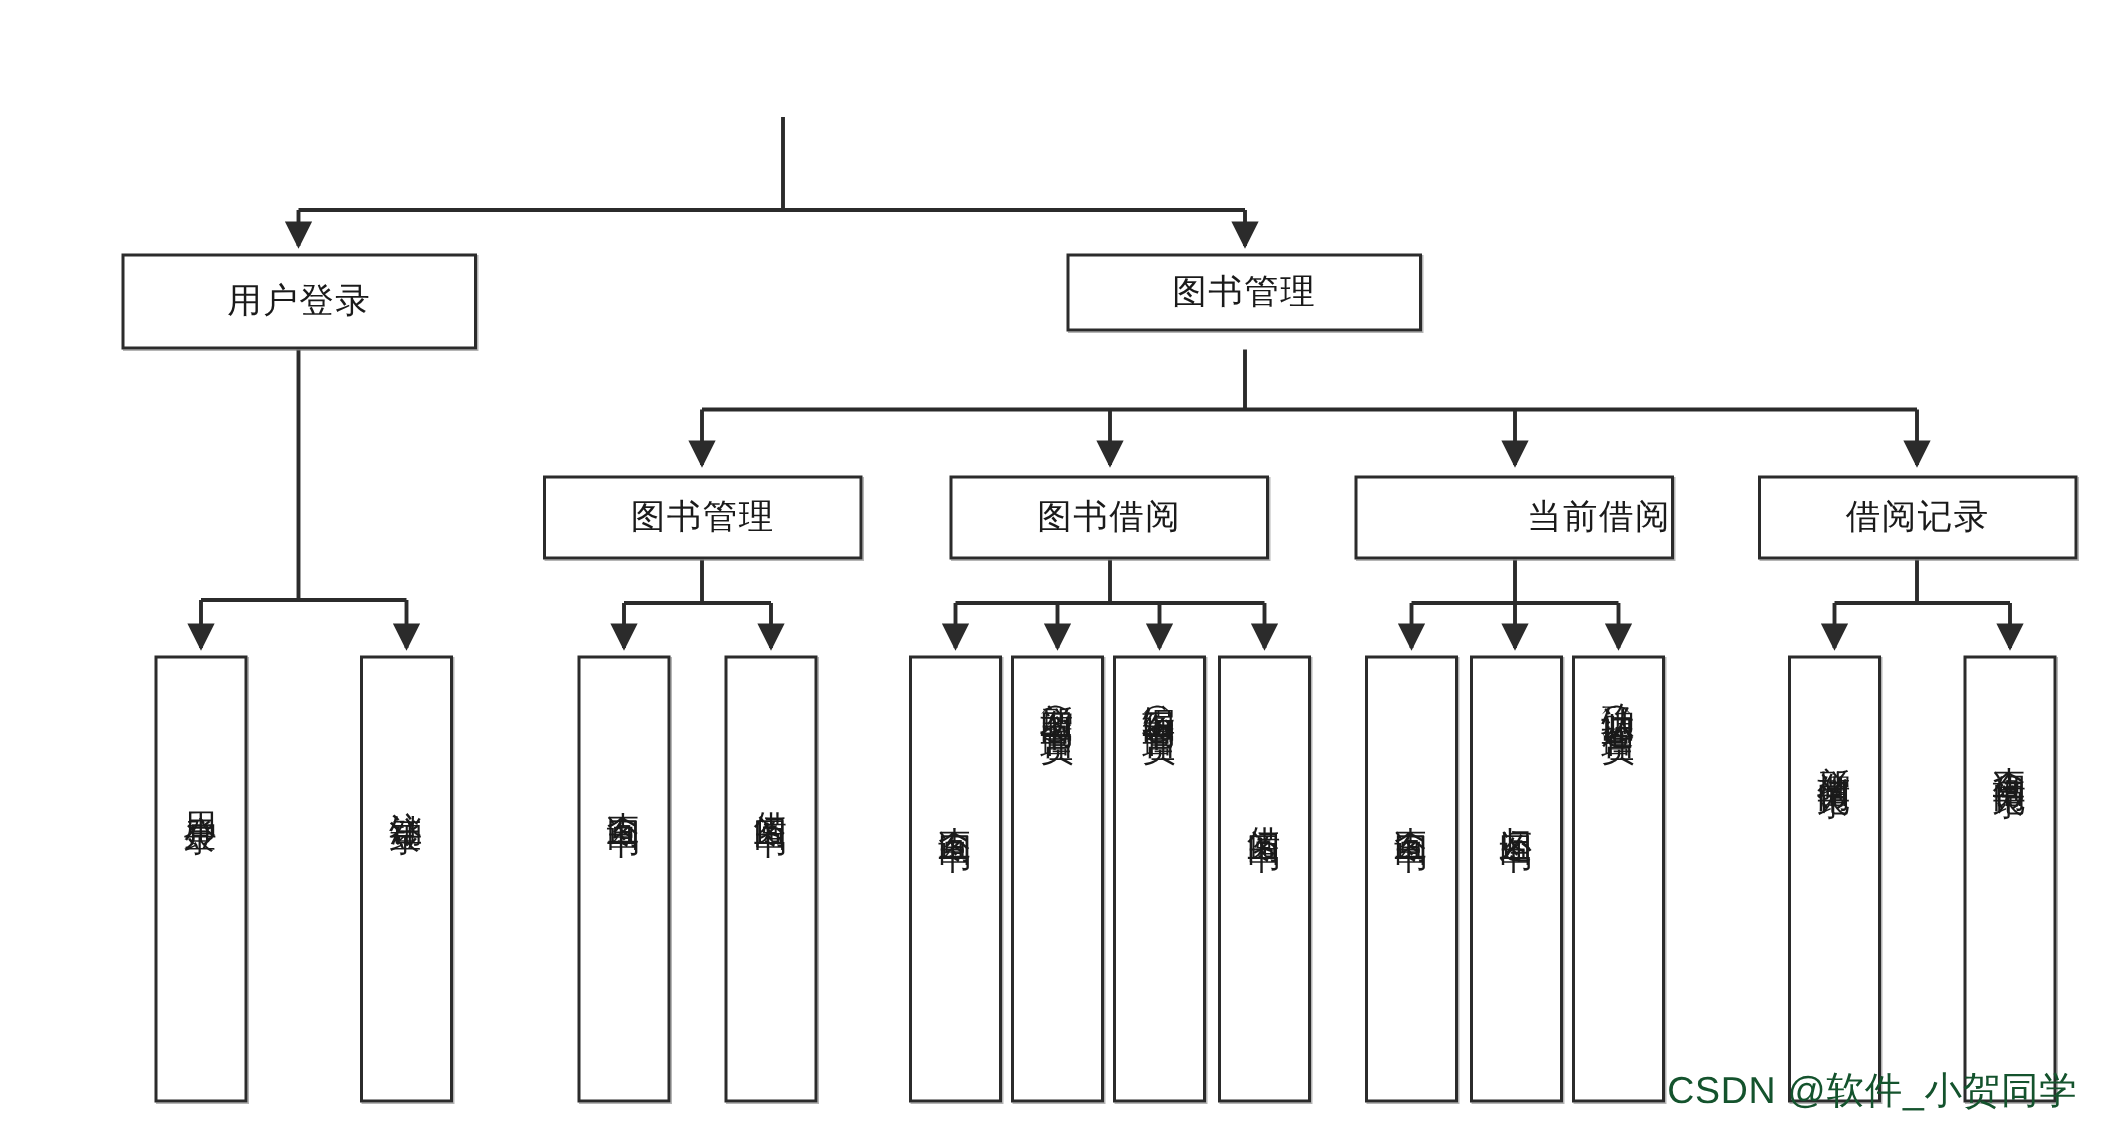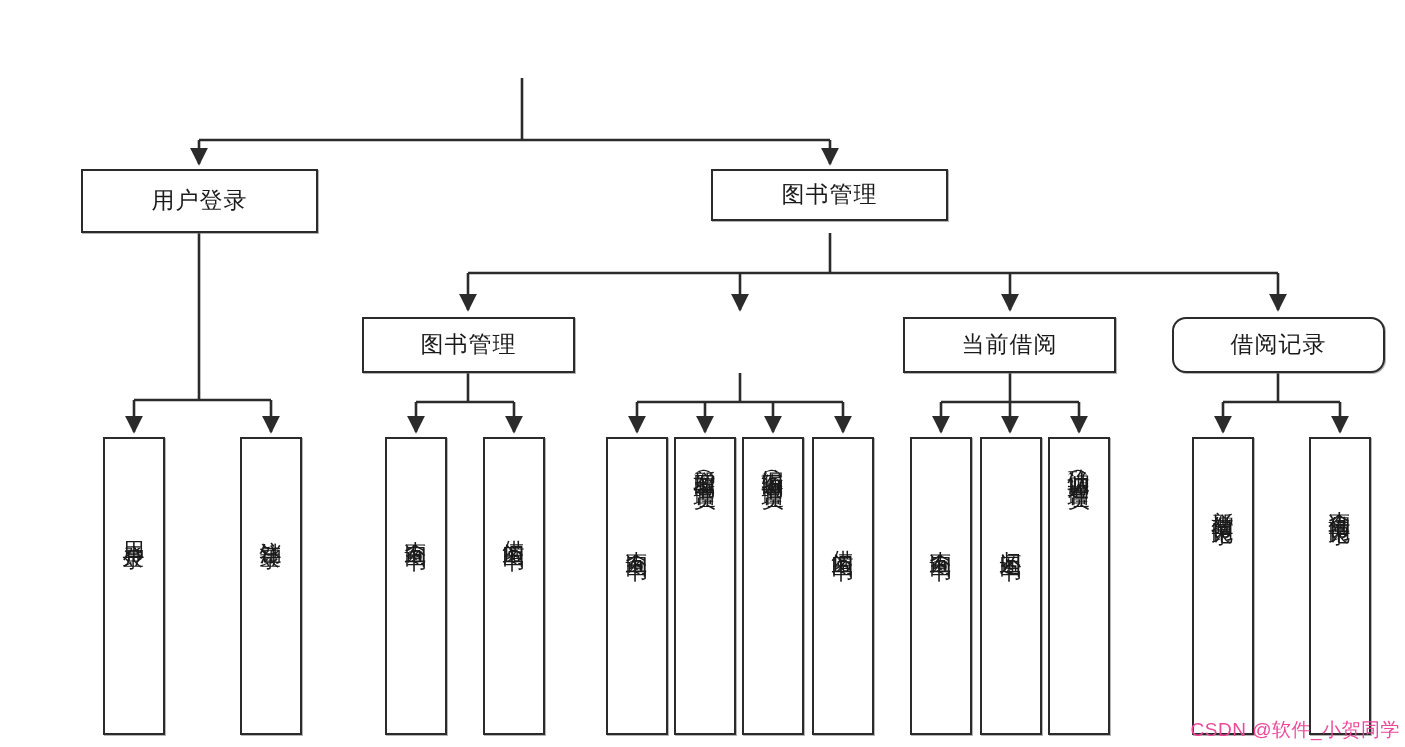--- a/index.html
+++ b/index.html
@@ -73,24 +73,24 @@
     margin-top: 88px;
   }
   .node.v.top .node-label {
     margin-top: 6px;
   }
   .node.v.near .node-label {
     margin-top: 48px;
   }
   #watermark {
     position: absolute;
-    right: 5px;
+    right: 20px;
     bottom: 4px;
-    font-size: 19px;
-    color: #ec4899;
+    font-size: 25px;
+    color: #14532d;
     letter-spacing: 0.5px;
     white-space: nowrap;
     user-select: none;
   }
 </style>
 </head>
 <body>
 
 <div id="diagram-root">
 
@@ -148,24 +148,27 @@
   <div class="node h" style="left:81px; top:169px; width:237px; height:64px;">
     <span class="node-label">用户登录</span>
   </div>
   <div class="node h" style="left:711px; top:169px; width:237px; height:52px;">
     <span class="node-label">图书管理</span>
   </div>
 
   <div class="node h" style="left:362px; top:317px; width:213px; height:56px;">
     <span class="node-label">图书管理</span>
   </div>
-  <div class="node h" style="left:903px; top:317px; width:213px; height:56px;">
+  <div class="node h" style="left:633px; top:317px; width:213px; height:56px;">
+    <span class="node-label">图书借阅</span>
+  </div>
+  <div class="node h" style="left:903px; top:317px; width:213px; height:56px;justify-content:flex-end;">
     <span class="node-label">当前借阅</span>
   </div>
-  <div class="node h" style="left:1172px; top:317px; width:213px; height:56px;border-radius:14px;">
+  <div class="node h" style="left:1172px; top:317px; width:213px; height:56px;">
     <span class="node-label">借阅记录</span>
   </div>
 
   <div class="node v mid" style="left:103px; top:437px; width:62px; height:298px;">
     <span class="node-label">用户登录</span>
   </div>
   <div class="node v mid" style="left:240px; top:437px; width:62px; height:298px;">
     <span class="node-label">注销登录</span>
   </div>
 

